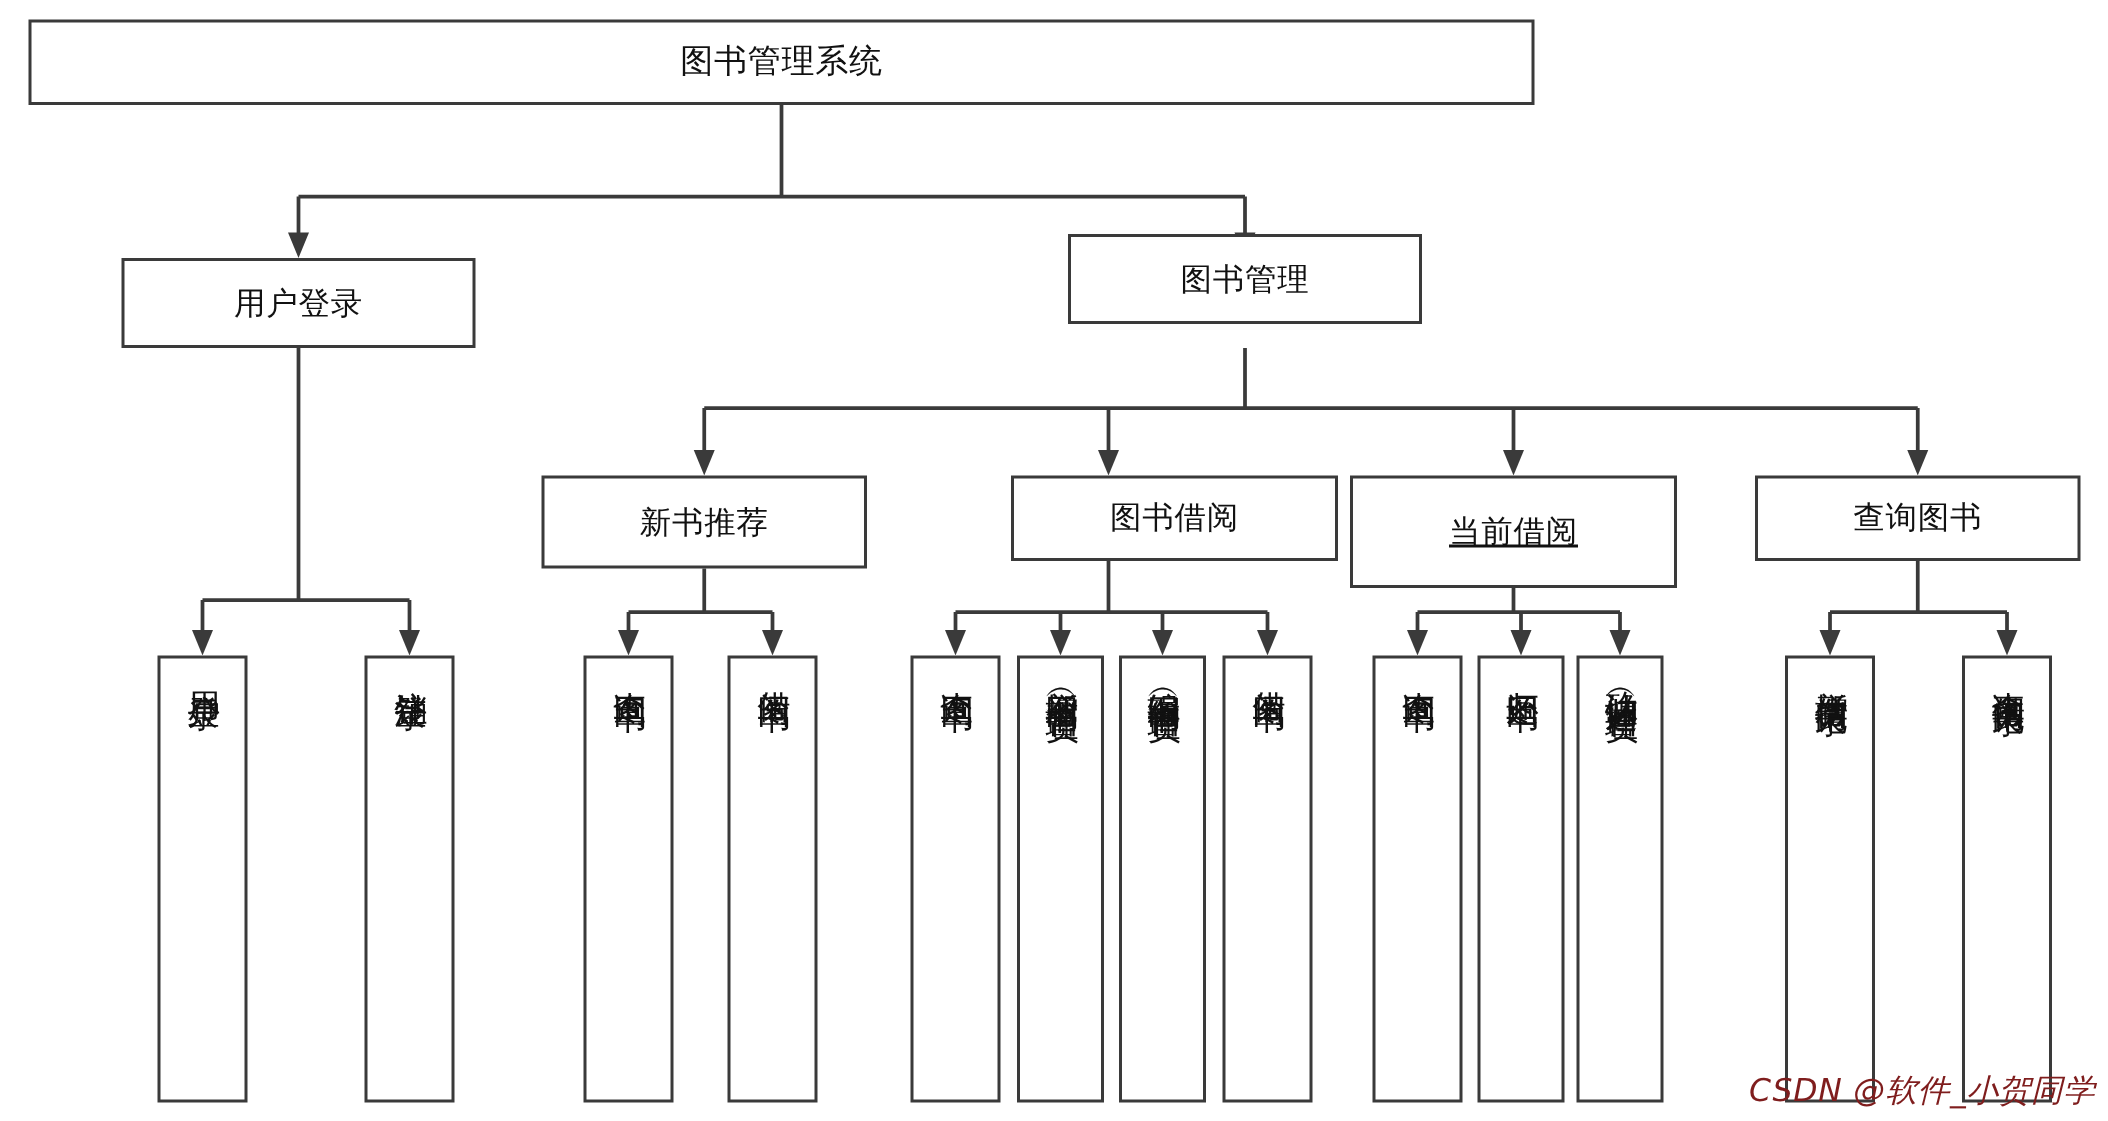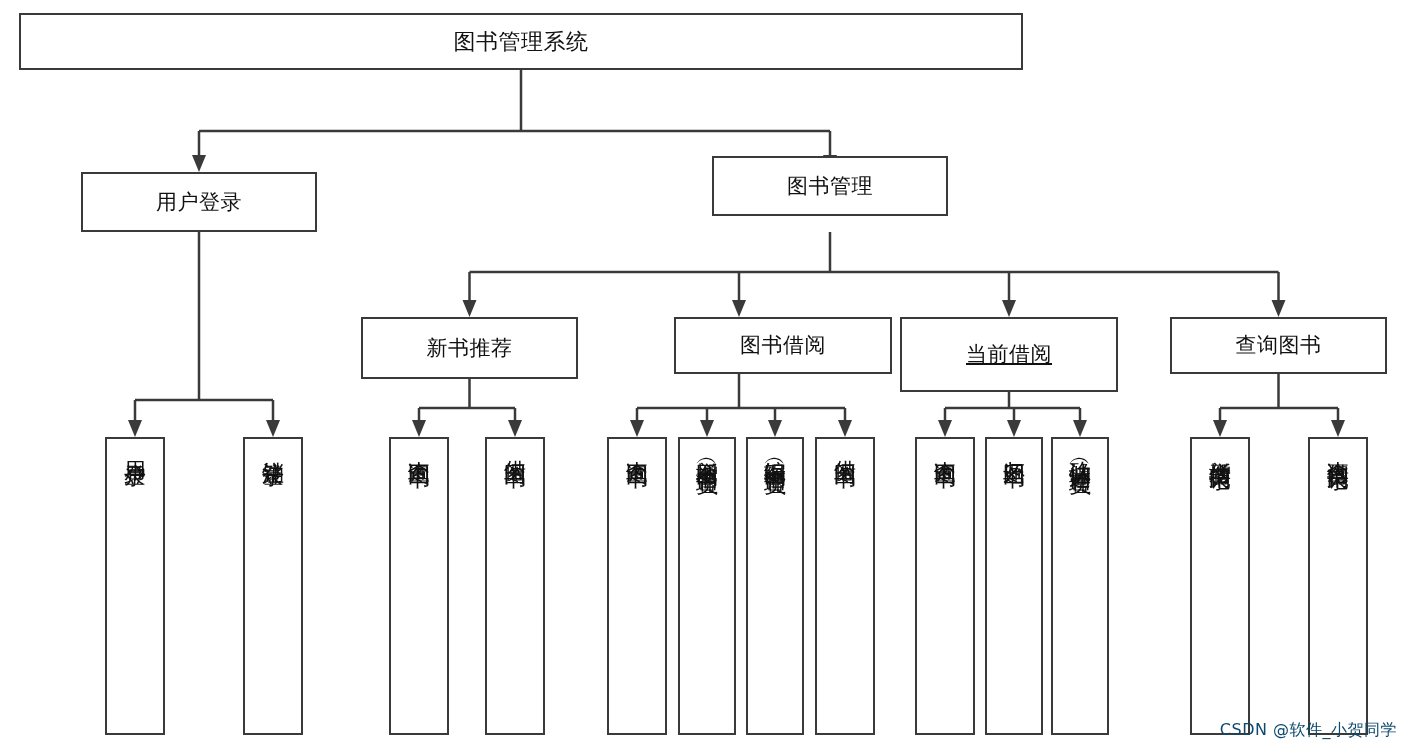--- a/index.html
+++ b/index.html
@@ -57,25 +57,26 @@
     writing-mode: vertical-rl;
     text-orientation: upright;
     font-size: 22px;
     letter-spacing: 2px;
     line-height: 1.0;
   }
   .watermark {
     position: absolute;
     right: 8px;
     bottom: 6px;
-    font-size: 16px;
-    color: #0c4a6e;
+    font-size: 21px;
+    color: #7f1d1d;
     letter-spacing: 0.5px;
     white-space: nowrap;
     font-family: "DejaVu Sans", "Liberation Sans", sans-serif;
+    font-style: italic;
   }
 </style>
 </head>
 <body>
 
 <div id="canvas">
   <svg id="edges" viewBox="0 0 1405 747">
       <line x1="521" y1="70" x2="521" y2="131" stroke="#3a3a3a" stroke-width="2.5"></line>
       <line x1="199" y1="131" x2="830" y2="131" stroke="#3a3a3a" stroke-width="2.5"></line>
       <line x1="199" y1="131" x2="199" y2="158" stroke="#3a3a3a" stroke-width="2.5"></line>

